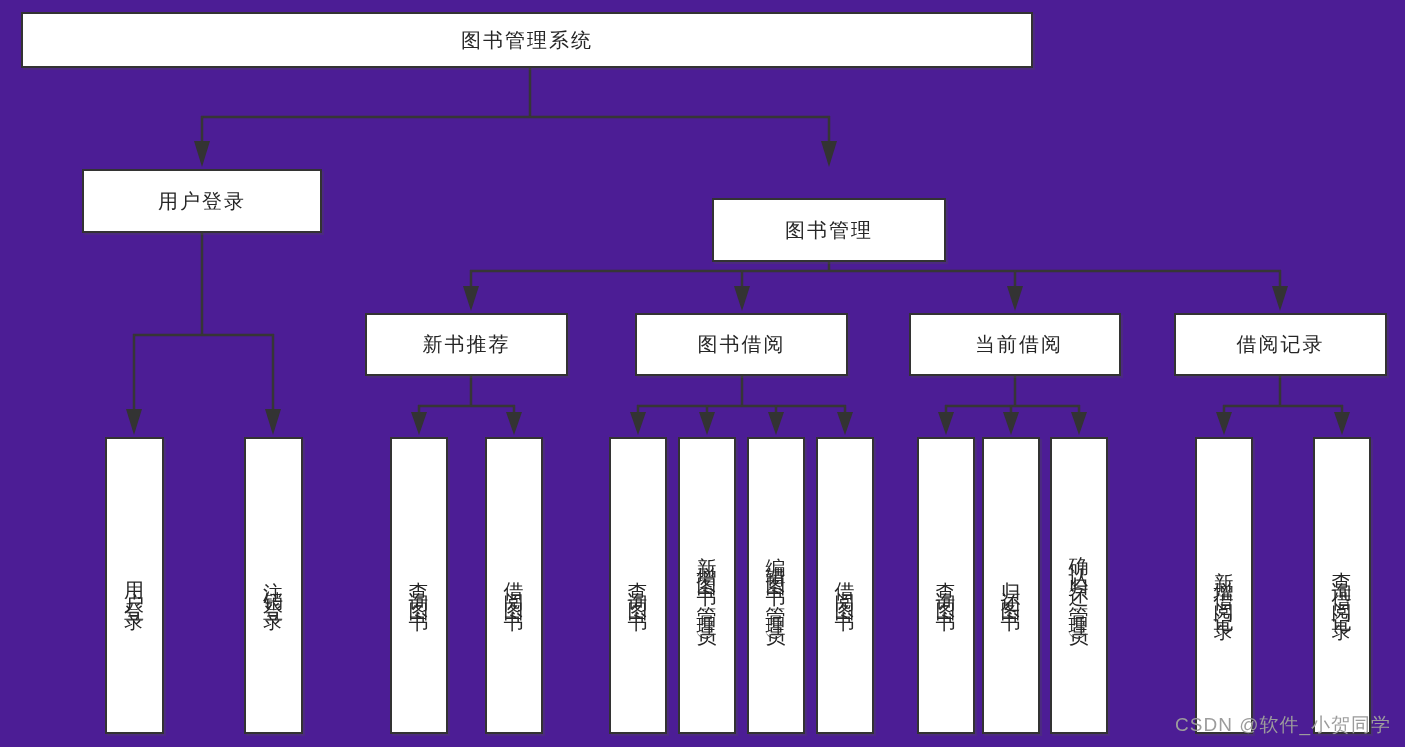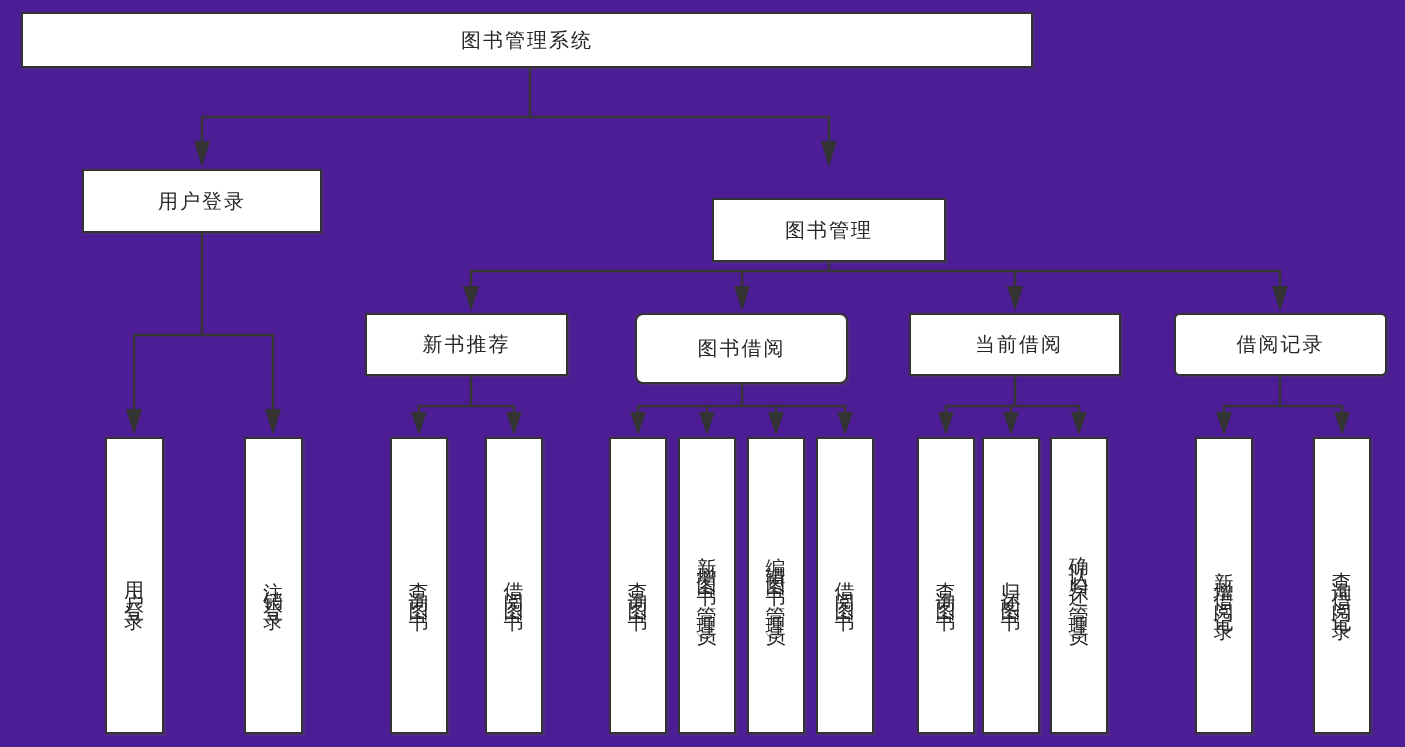--- a/index.html
+++ b/index.html
@@ -114,27 +114,27 @@
   <div class="box h-box" style="left:82px; top:169px; width:240px; height:64px;">
     <span>用户登录</span>
   </div>
   <div class="box h-box" style="left:712px; top:169px; width:234px; height:64px;margin-top:29px;">
     <span>图书管理</span>
   </div>
 
   <div class="box h-box" style="left:365px; top:313px; width:203px; height:63px;">
     <span>新书推荐</span>
   </div>
-  <div class="box h-box" style="left:635px; top:313px; width:213px; height:71px;border-radius:8px;">
+  <div class="box h-box" style="left:635px; top:313px; width:213px; height:63px;">
     <span>图书借阅</span>
   </div>
   <div class="box h-box" style="left:909px; top:313px; width:212px; height:63px;padding-left:8px;">
     <span>当前借阅</span>
   </div>
-  <div class="box h-box" style="left:1174px; top:313px; width:213px; height:63px;border-radius:6px;">
+  <div class="box h-box" style="left:1174px; top:313px; width:213px; height:63px;">
     <span>借阅记录</span>
   </div>
 
   <div class="box v-box" style="left:105px; top:437px; width:59px; height:297px;">
     <span>用户登录</span>
   </div>
   <div class="box v-box" style="left:244px; top:437px; width:59px; height:297px;">
     <span>注销登录</span>
   </div>
 
@@ -168,14 +168,15 @@
     <span>确认归还（管理员）</span>
   </div>
 
   <div class="box v-box" style="left:1195px; top:437px; width:58px; height:297px;">
     <span>新增借阅记录</span>
   </div>
   <div class="box v-box" style="left:1313px; top:437px; width:58px; height:297px;">
     <span>查询借阅记录</span>
   </div>
 
+  <div class="watermark">CSDN @软件_小贺同学</div>
 
 </div>
 
 </body></html>

